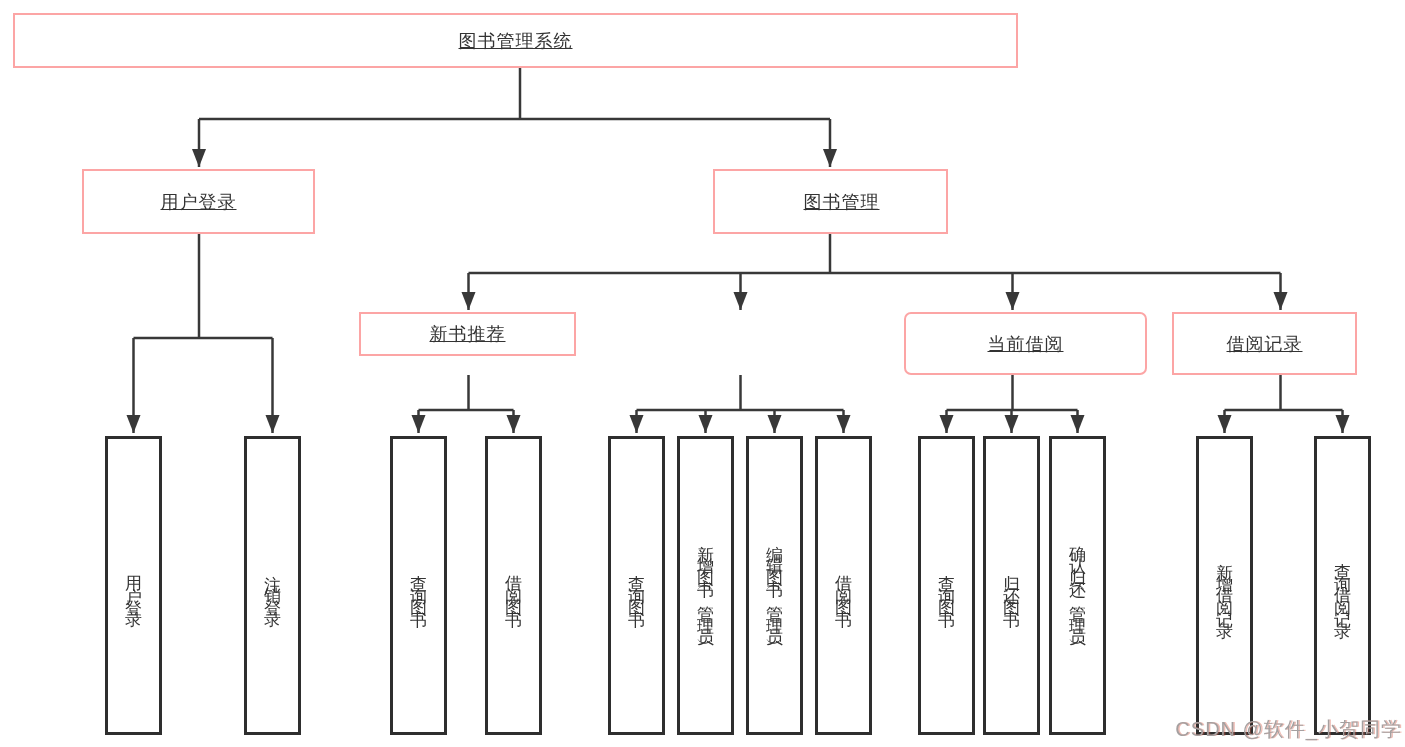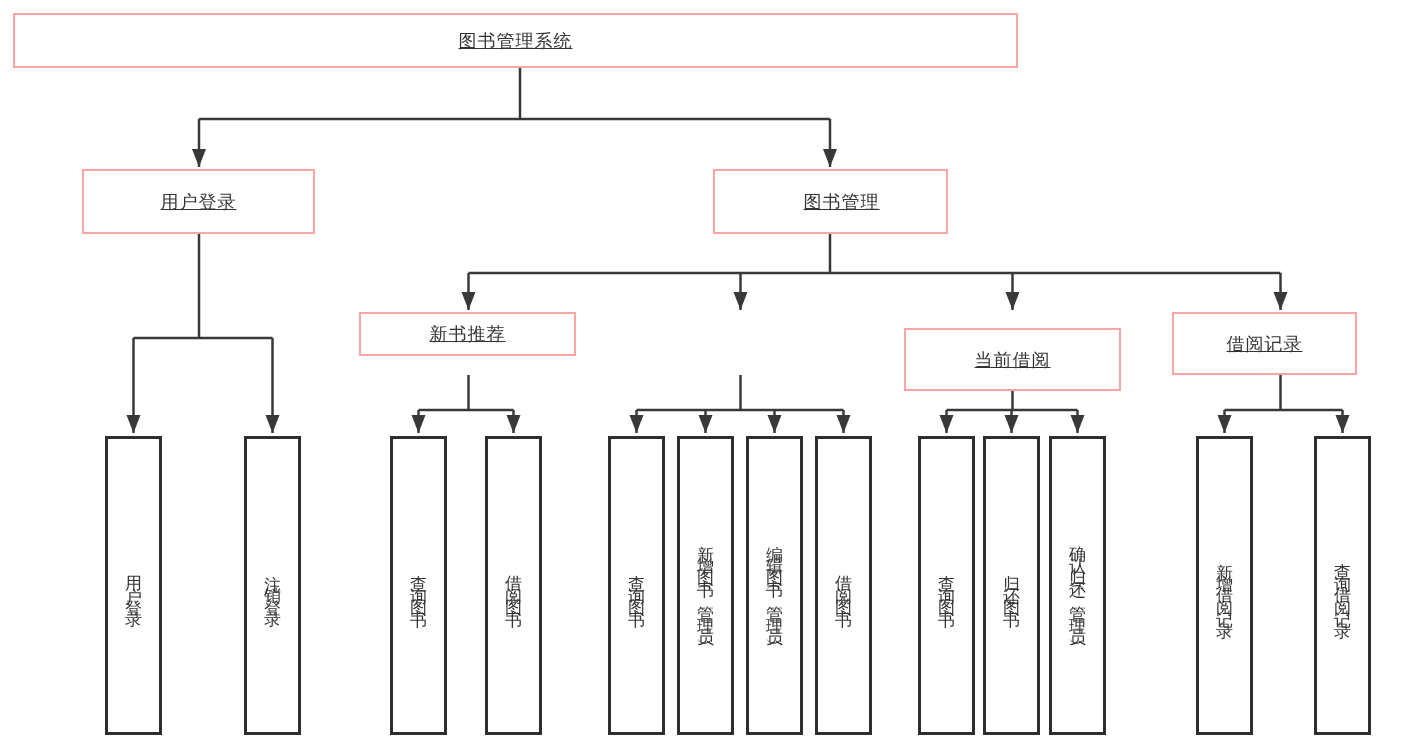--- a/index.html
+++ b/index.html
@@ -112,35 +112,36 @@
       <path d="M1342.5,410 V433" marker-end="url(#arr)"></path>
     </g>
   </svg>
 
   <div class="hbox" style="left:13px; top:13px; width:1005px; height:55px;">图书管理系统</div>
 
   <div class="hbox" style="left:82px; top:169px; width:233px; height:65px;">用户登录</div>
   <div class="hbox" style="left:713px; top:169px; width:235px; height:65px;padding-left:22px;">图书管理</div>
 
   <div class="hbox" style="left:359px; top:312px; width:217px; height:44px;">新书推荐</div>
-  <div class="hbox" style="left:904px; top:328px; width:217px; height:63px;">当前借阅</div>
+  <div class="hbox" style="left:904px; top:312px; width:243px; height:63px;border-radius:7px;">当前借阅</div>
   <div class="hbox" style="left:1172px; top:312px; width:185px; height:63px;">借阅记录</div>
 
   <div class="vbox" style="left:105px;">用户登录</div>
   <div class="vbox" style="left:244px;">注销登录</div>
 
   <div class="vbox" style="left:390px;">查询图书</div>
   <div class="vbox" style="left:485px;">借阅图书</div>
 
   <div class="vbox" style="left:608px;">查询图书</div>
   <div class="vbox" style="left:677px;">新增图书（管理员）</div>
   <div class="vbox" style="left:746px;">编辑图书（管理员）</div>
   <div class="vbox" style="left:815px;">借阅图书</div>
 
   <div class="vbox" style="left:918px;">查询图书</div>
   <div class="vbox" style="left:983px;">归还图书</div>
   <div class="vbox" style="left:1049px;">确认归还（管理员）</div>
 
   <div class="vbox" style="left:1196px;">新增借阅记录</div>
   <div class="vbox" style="left:1314px;">查询借阅记录</div>
 
+  <div class="watermark">CSDN @软件_小贺同学</div>
 
 </div>
 
 </body></html>

